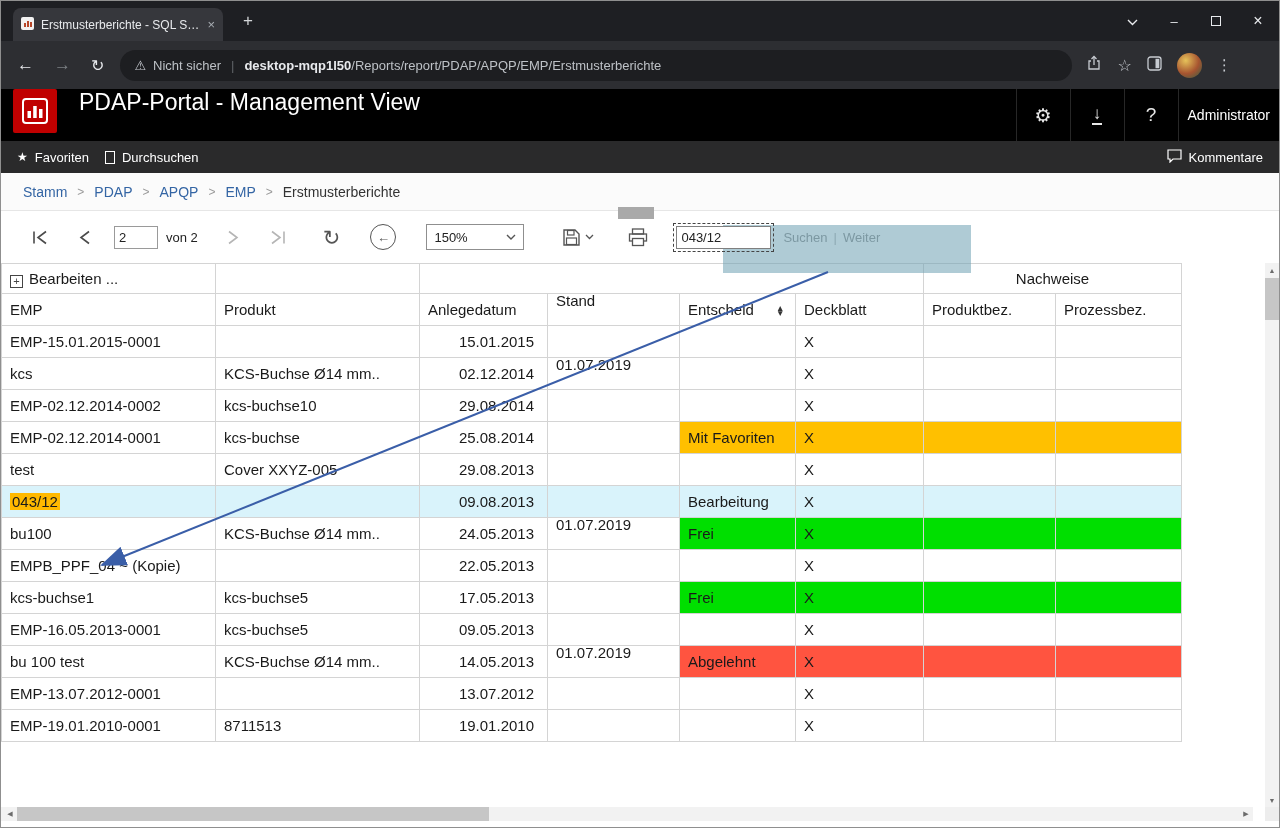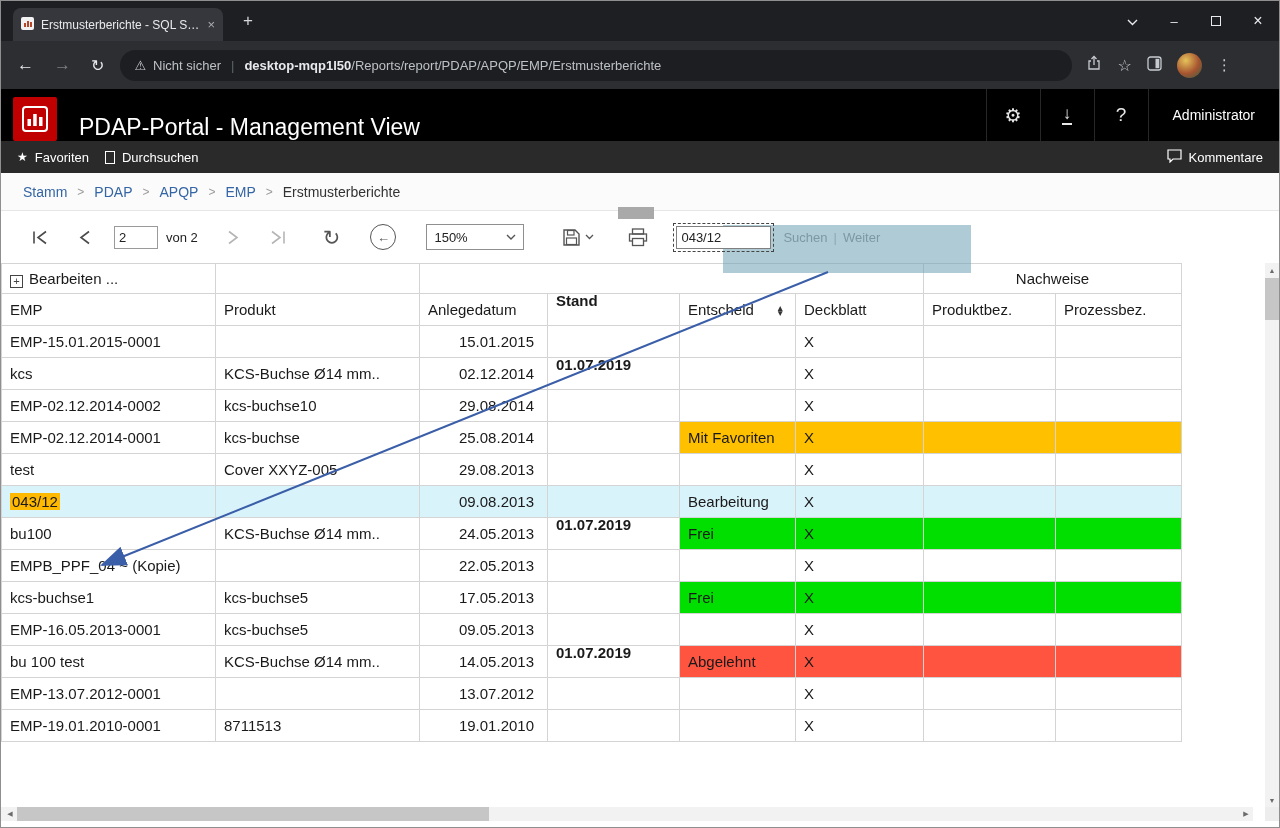--- a/index.html
+++ b/index.html
@@ -28,27 +28,27 @@
   .nav-back{color:#E8EAED;} .nav-fwd{color:#7C8084;} .nav-reload{color:#E8EAED;font-size:16px;}
   .omnibox{margin-left:16px;width:952px;height:31px;background:#1D1E21;border-radius:16px;display:flex;align-items:center;padding:0 14px;font-size:13px;color:#BDC1C6;gap:7px;}
   .warn-icon{font-size:13px;color:#C7CBD1;}
   .omni-sep{color:#5F6368;margin:0 3px;}
   .url-host{font-weight:bold;color:#E8EAED;}
   .addr-right{display:flex;align-items:center;gap:15px;margin-left:14px;color:#C7CBD1;}
   .star{font-size:16px;} .kebab{font-size:15px;letter-spacing:0;}
   .avatar{width:25px;height:25px;border-radius:50%;background:radial-gradient(circle at 35% 30%,#e6c25a,#a65430 55%,#3e5e43 95%);}
 
   
-  .app-header{position:absolute;left:0;top:88px;right:0;height:52px;background:#000;display:flex;align-items:flex-end;}
+  .app-header{position:absolute;left:0;top:88px;right:0;height:52px;background:#000;display:flex;align-items:flex-start;}
   .logo{width:44px;height:44px;margin-left:12px;background:var(--logo-red);display:flex;align-items:center;justify-content:center;border-radius:2px;}
   .app-title{color:#fff;font-size:23px;margin-left:22px;font-weight:400;}
   .header-right{margin-left:auto;display:flex;align-items:stretch;height:52px;}
   .header-icon{width:54px;display:flex;align-items:center;justify-content:center;color:#E8E8E8;font-size:19px;border-left:1px solid #272727;}
   .dl-glyph{border-bottom:2px solid #E8E8E8;line-height:1;padding:0 1px 1px 1px;font-size:17px;}
-  .admin{display:flex;align-items:center;padding:0 24px;color:#fff;font-size:14px;border-left:1px solid #272727;}
+  .admin{display:flex;align-items:center;padding:0 9px;color:#fff;font-size:14px;border-left:1px solid #272727;}
 
   
   .menu-bar{position:absolute;left:0;top:140px;right:0;height:32px;background:#2A2A2B;display:flex;align-items:center;color:#fff;font-size:13px;}
   .menu-item{display:flex;align-items:center;gap:7px;margin-left:16px;}
   .doc-icon{display:inline-block;width:10px;height:13px;border:1.4px solid #fff;}
   .menu-right{margin-left:auto;margin-right:16px;display:flex;align-items:center;gap:7px;}
 
   
   .breadcrumb{position:absolute;left:0;top:172px;right:0;height:38px;background:#FBFBFB;border-bottom:1px solid #E6E6E6;display:flex;align-items:center;padding-left:22px;gap:10px;font-size:14px;color:#333;}
   .crumb{color:var(--link-blue);cursor:pointer;text-align:center;}
@@ -68,21 +68,21 @@
   .find-labels{font-size:13px;color:#8F8F8F;margin-left:12px;display:flex;gap:6px;align-items:center;}
 
   
   .report{position:absolute;left:0;top:262px;width:1266px;height:544px;background:#fff;overflow:hidden;}
   table.grid{border-collapse:collapse;table-layout:fixed;}
   .grid th,.grid td{border:1px solid var(--grid);height:32px;padding:0 8px;font-size:15px;font-weight:400;text-align:left;color:#1A1A1A;white-space:nowrap;overflow:hidden;}
   .grid tr.r1 th{height:30px;}
   .grid th.center{text-align:center;}
   .grid tbody td.col-datum{text-align:right;padding-right:13px;}
   .edit-icon{display:inline-flex;width:13px;height:13px;border:1px solid #444;align-items:center;justify-content:center;font-size:11px;line-height:1;margin-right:6px;vertical-align:-1px;color:#444;}
-  .shift-up{position:relative;top:-9px;display:inline-block;font-weight:bold;}
+  .shift-up{position:relative;top:-9px;display:inline-block;}
   .hl{padding:0 2px;}
   .sort{display:inline-flex;flex-direction:column;margin-left:22px;vertical-align:middle;font-size:8.5px;line-height:0.62;color:#333;}
 
   
   .v-scroll{position:absolute;right:0;top:262px;width:14px;height:544px;background:#F2F2F2;z-index:20;}
   .v-arrow{height:14px;display:flex;align-items:center;justify-content:center;font-size:7px;color:#6b6b6b;}
   .v-thumb{position:absolute;left:0;top:15px;width:14px;height:42px;background:#C6C6C6;}
   .v-arrow.bottom{position:absolute;bottom:0;left:0;width:14px;}
   .h-scroll{position:absolute;left:0;top:806px;width:1252px;height:14px;background:#F2F2F2;z-index:20;}
   .h-arrow{position:absolute;top:0;width:14px;height:14px;display:flex;align-items:center;justify-content:center;font-size:7px;color:#6b6b6b;}

